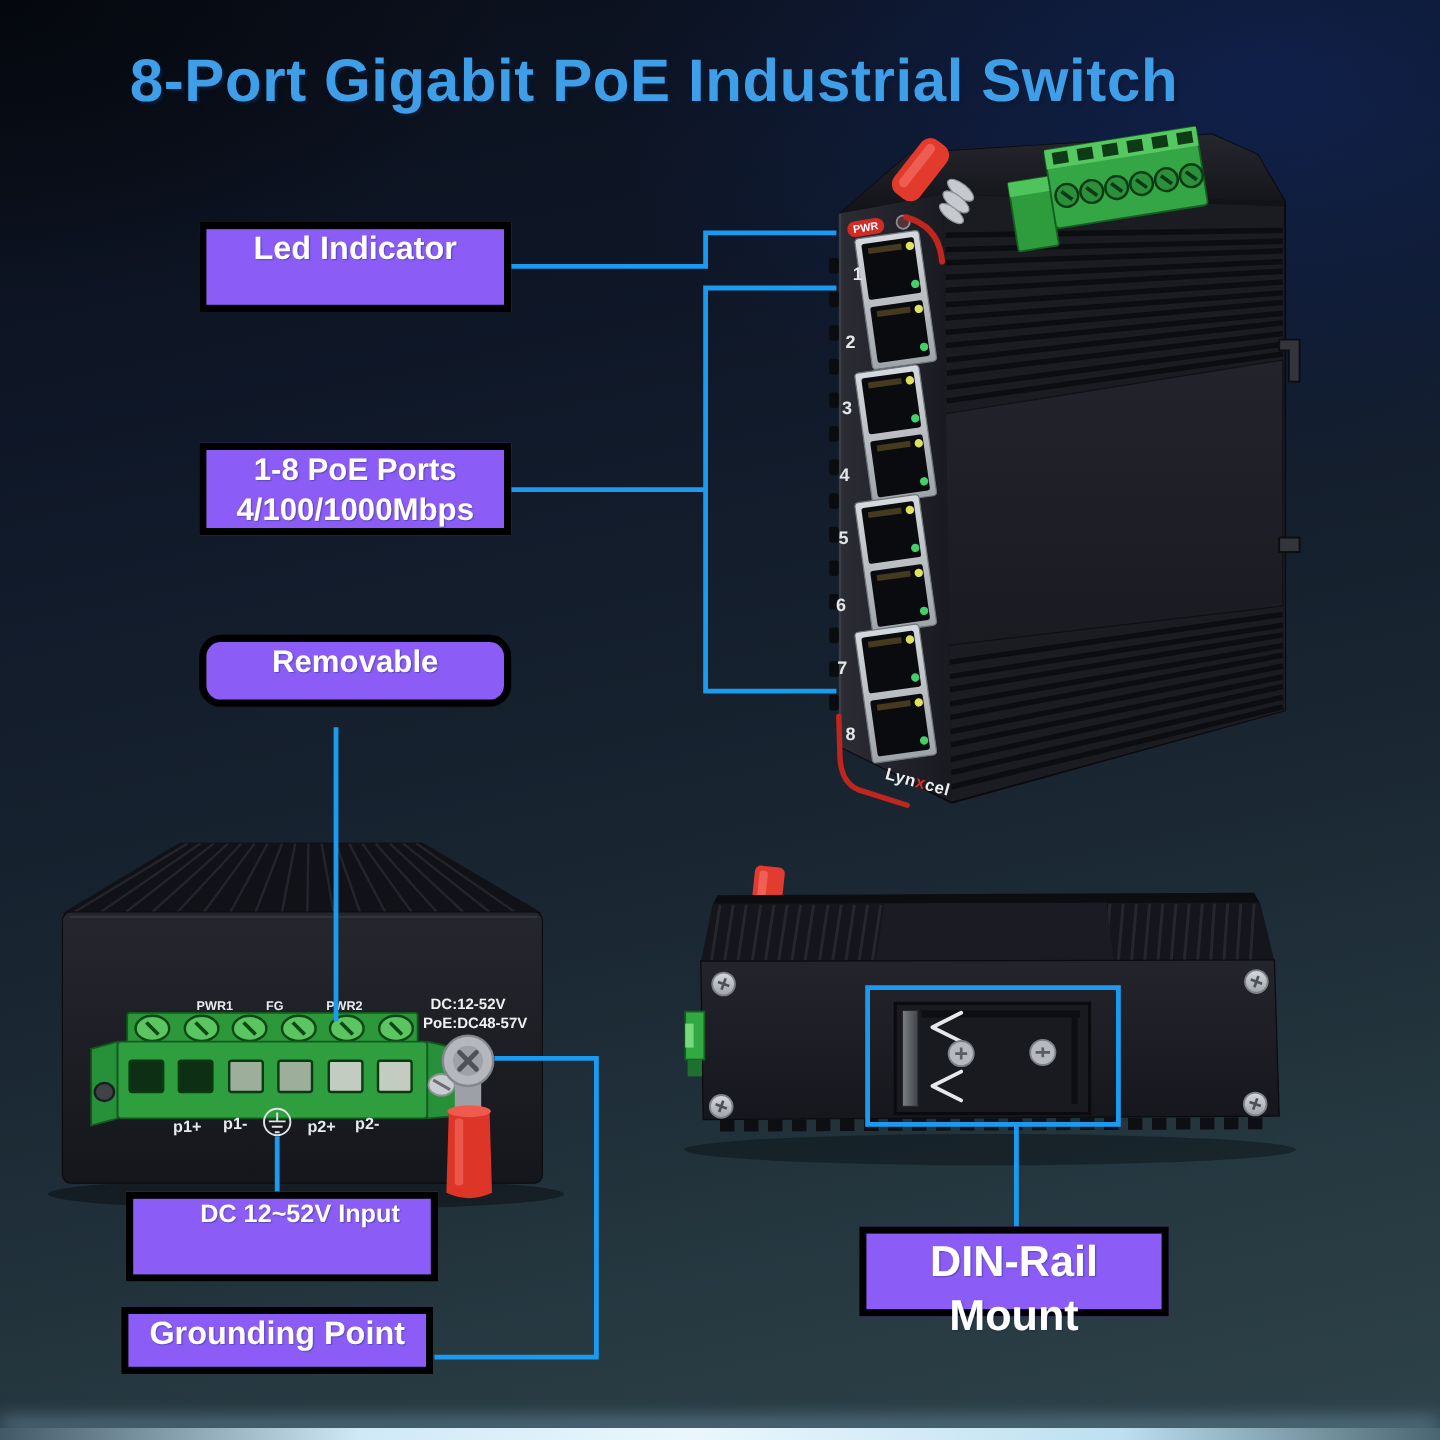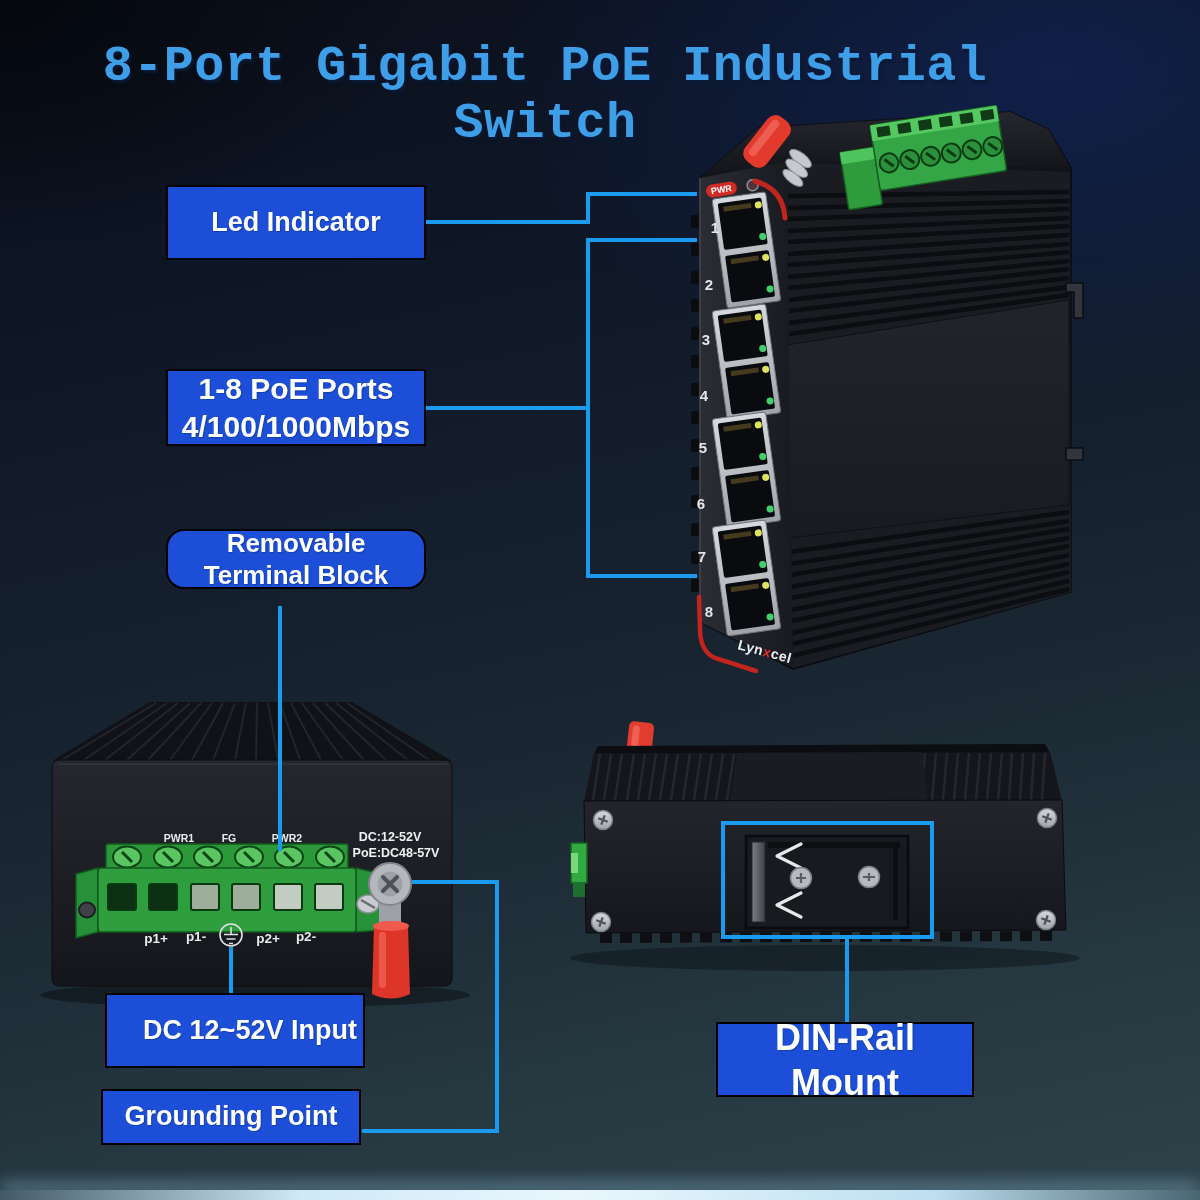--- a/index.html
+++ b/index.html
@@ -7,34 +7,34 @@
     position:relative;width:1200px;height:1200px;overflow:hidden;
     font-family:"Liberation Sans", sans-serif;
     background:
       radial-gradient(900px 520px at 88% 6%, rgba(16,34,82,.8), rgba(16,34,82,0) 62%),
       radial-gradient(700px 420px at 0% 0%, rgba(4,7,13,.95), rgba(4,7,13,0) 60%),
       linear-gradient(168deg,#0a0f1a 0%,#0e1626 22%,#131d2c 40%,#182430 55%,#1f2e38 70%,#273a42 85%,#2c4048 96%,#2e434b 100%);
   }
   .title{
     position:absolute;left:60px;top:38px;width:970px;margin:0;
     text-align:center;font-size:50px;font-weight:700;letter-spacing:.5px;
-    color:#3f9ee8;text-shadow:2px 3px 2px rgba(8,26,54,.95);font-family:Liberation Mono, monospace;
+    color:#3f9ee8;text-shadow:2px 3px 2px rgba(8,26,54,.95);
   }
   .scene{position:absolute;left:0;top:0;z-index:1;}
   .callout{
     position:absolute;z-index:2;display:flex;flex-direction:column;
-    align-items:center;justify-content:center;text-align:center;
-    background:#1d4ed8;border:2px solid #000000;box-sizing:border-box;
+    align-items:center;justify-content:flex-start;text-align:center;
+    background:#8b5cf6;border:6px solid #000000;box-sizing:border-box;
     color:#fff;font-weight:600;text-shadow:1px 1px 1px rgba(0,40,80,.35);
     line-height:1.25;
   }
   .co-led     {left:166px;top:185px;width:260px;height:75px;font-size:27px;}
-  .co-poe     {left:166px;top:369px;width:260px;height:77px;font-size:30px;}
+  .co-poe     {left:166px;top:369px;width:260px;height:77px;font-size:26px;}
   .co-term    {left:166px;top:529px;width:260px;height:60px;font-size:26px;border-radius:18px;}
-  .co-dc      {left:105px;top:993px;width:260px;height:75px;font-size:27px;padding-left:30px;}
+  .co-dc      {left:105px;top:993px;width:260px;height:75px;font-size:21px;padding-left:30px;}
   .co-ground  {left:101px;top:1089px;width:260px;height:56px;font-size:27px;}
   .co-din     {left:716px;top:1022px;width:258px;height:75px;font-size:36px;}
   .floor-glow{
     position:absolute;left:0;bottom:0;width:1200px;height:10px;z-index:0;
     background:linear-gradient(90deg, rgba(150,190,215,.25), #cfe9f7 25%, #e9f7fd 48%, #bddff0 78%, rgba(140,180,205,.3));
     box-shadow:0 -7px 16px rgba(160,212,240,.5);
   }
 </style>
 </head>
 <body>
@@ -424,21 +424,20 @@
 
 <div class="callout co-led">
   <span>Led Indicator</span>
 </div>
 <div class="callout co-poe">
   <span>1-8 PoE Ports</span>
   <span>4/100/1000Mbps</span>
 </div>
 <div class="callout co-term">
   <span>Removable</span>
-  <span>Terminal Block</span>
 </div>
 <div class="callout co-dc">
   <span>DC 12~52V Input</span>
 </div>
 <div class="callout co-ground">
   <span>Grounding Point</span>
 </div>
 <div class="callout co-din">
   <span>DIN-Rail Mount</span>
 </div>

